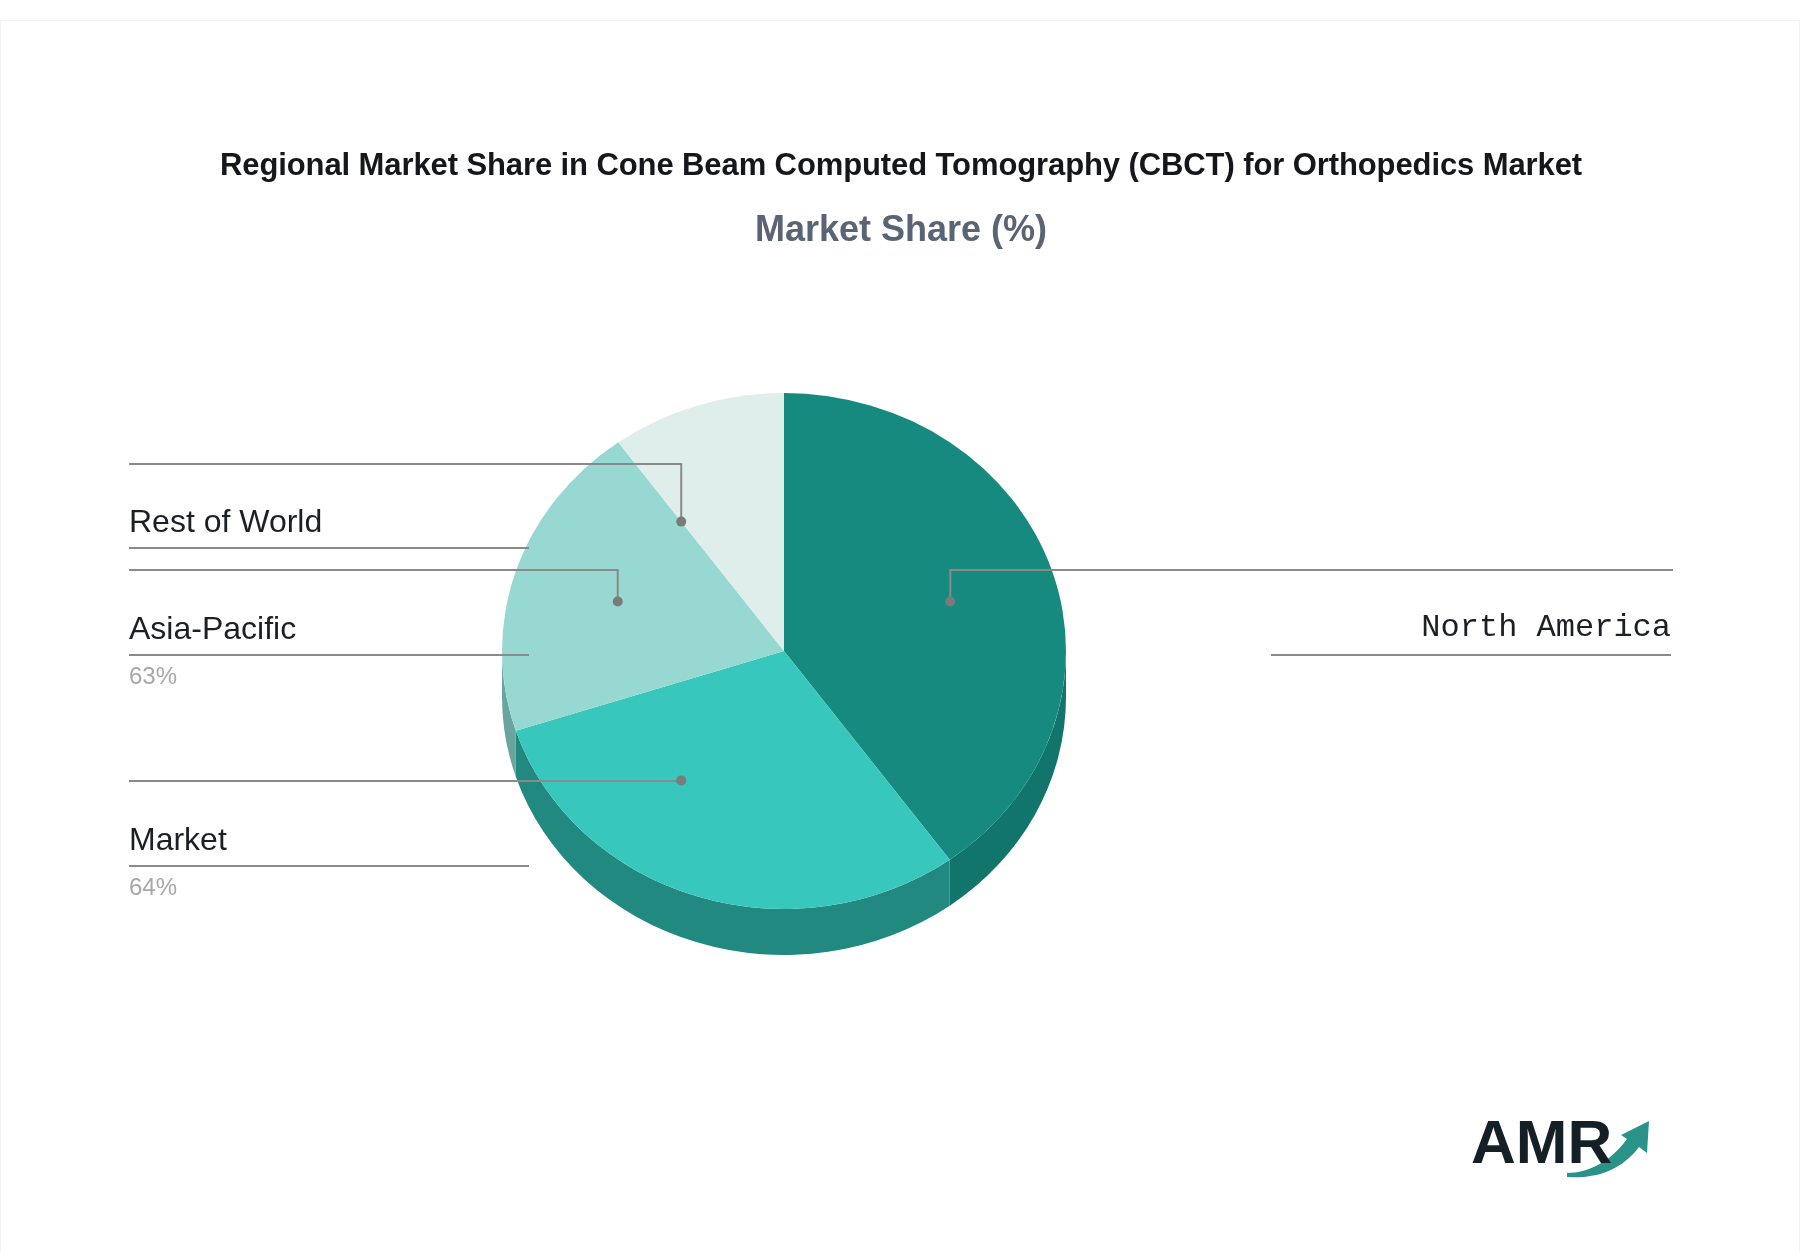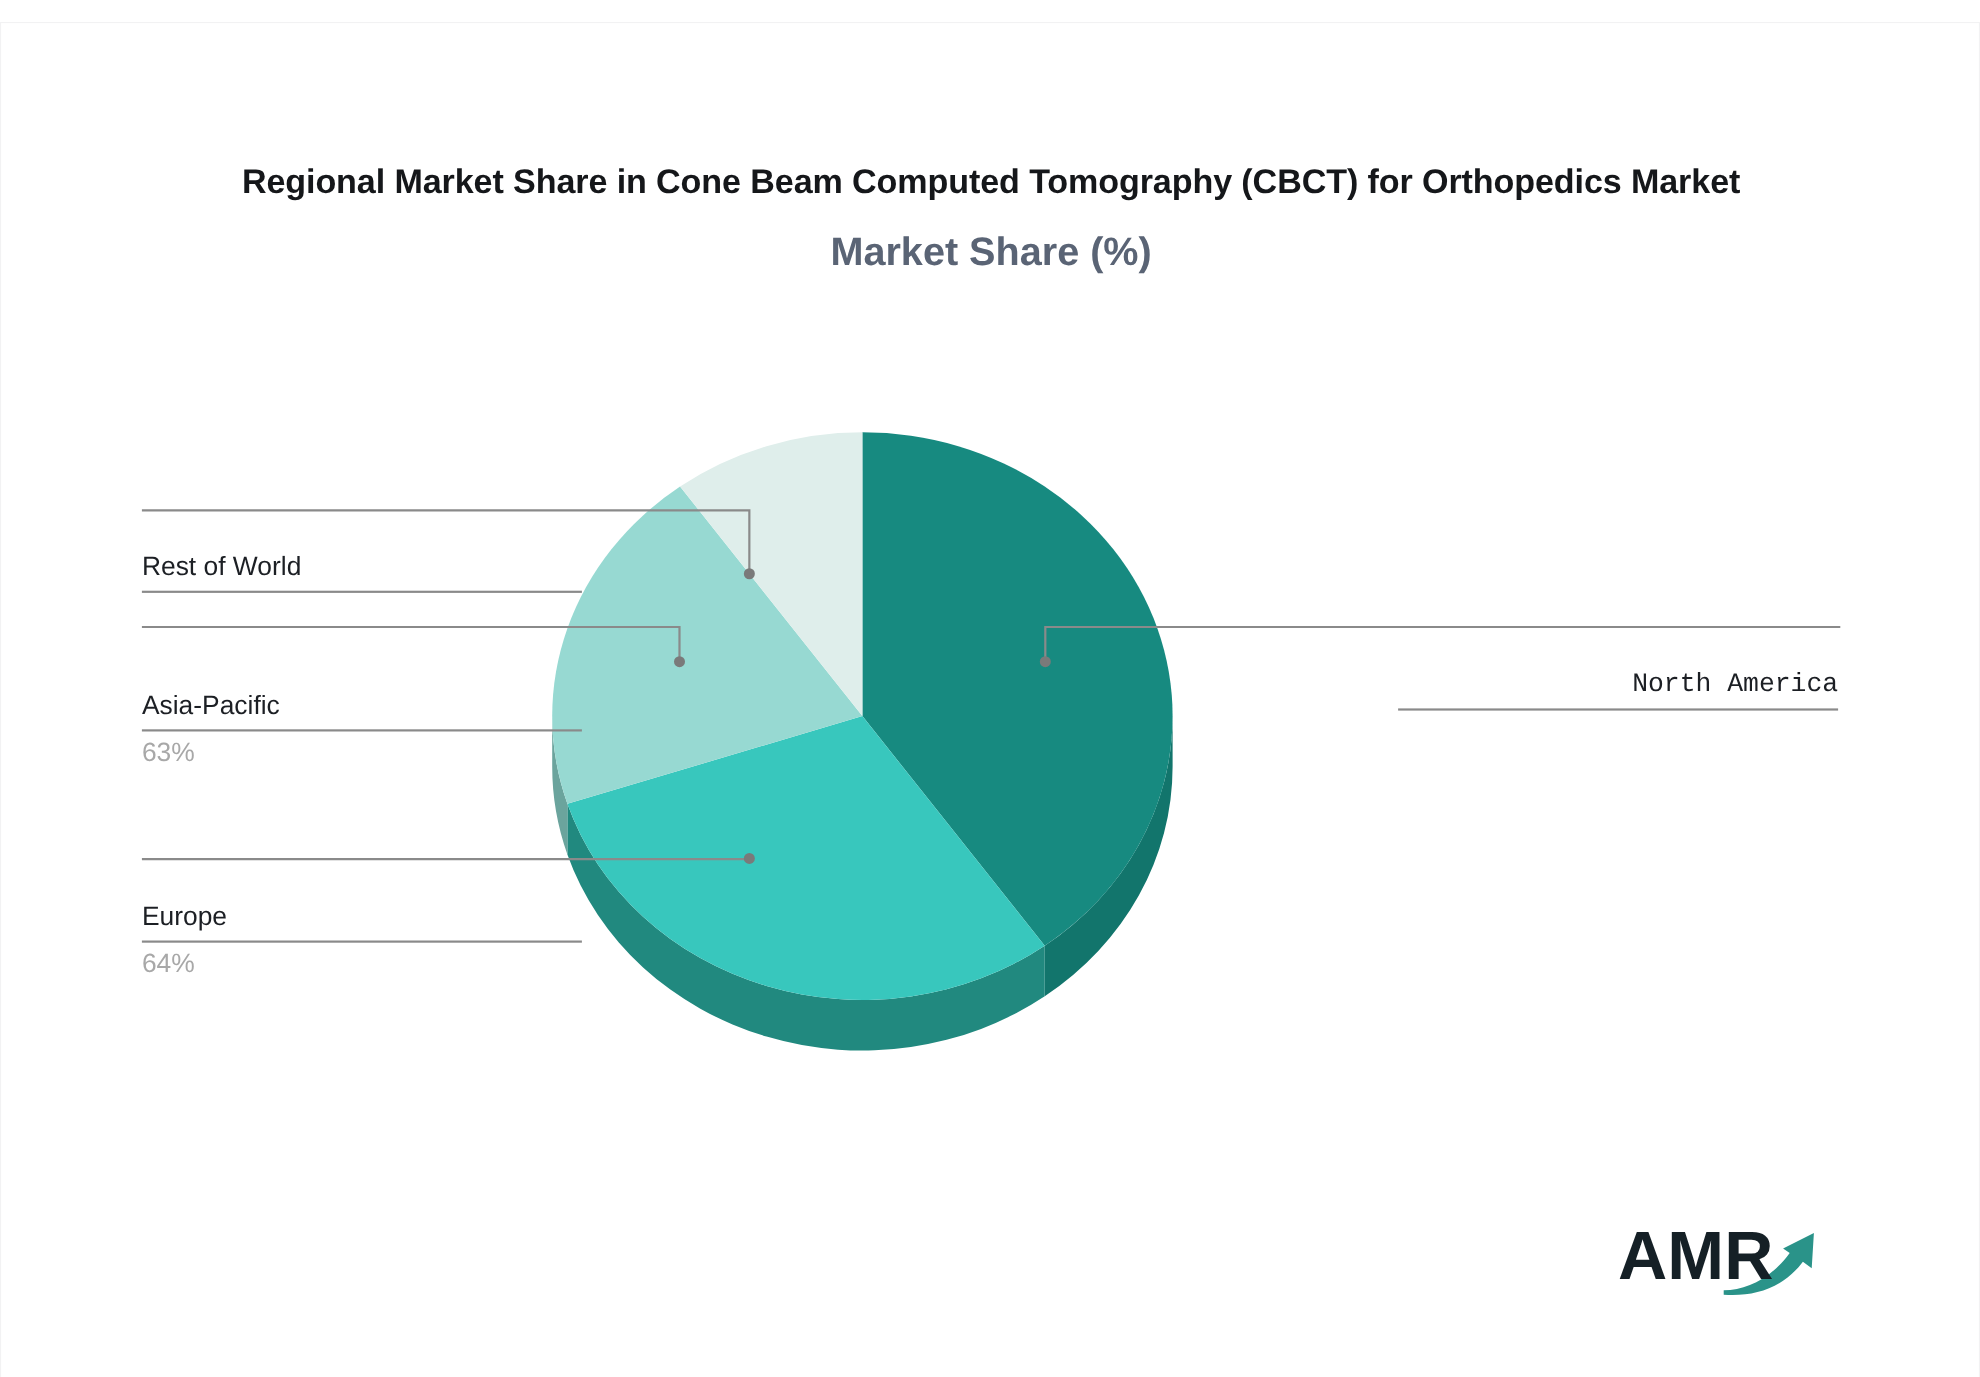--- a/index.html
+++ b/index.html
@@ -55,40 +55,40 @@
     height: 1252px;
     pointer-events: none;
   }
 
   
   .callout {
     position: absolute;
     width: 400px;
   }
   .callout .co-name {
-    font-size: 24px;
+    font-size: 32px;
     color: #1c1f24;
     line-height: 1.25;
     white-space: nowrap;
   }
   .callout .co-rule {
     height: 0;
     border-top: 2px solid #8a8a8a;
     margin: 6px 0 5px 0;
   }
   .callout .co-value {
     font-size: 24px;
     color: #a8a8a8;
     line-height: 1.25;
   }
   .callout.left { left: 128px; text-align: left; }
   .callout.right { right: 128px; text-align: right; width: 400px; }
 
   #callout-row { top: 480px; }
-  #callout-asia { top: 606px; }
+  #callout-asia { top: 587px; }
   #callout-europe { top: 798px; }
   #callout-na { top: 587px; font-family: Liberation Mono, monospace; }
 
   
   #logo {
     position: absolute;
     right: 128px;
     bottom: 90px;
     width: 200px;
     height: 82px;
@@ -133,21 +133,21 @@
     <div class="co-rule"></div>
   </div>
 
   <div class="callout left" id="callout-asia">
     <div class="co-name">Asia-Pacific</div>
     <div class="co-rule"></div>
     <div class="co-value">63%</div>
   </div>
 
   <div class="callout left" id="callout-europe">
-    <div class="co-name">Europe</div>
+    <div class="co-name">Market</div>
     <div class="co-rule"></div>
     <div class="co-value">64%</div>
   </div>
 
   <div class="callout right" id="callout-na">
     <div class="co-name">North America</div>
     <div class="co-rule"></div>
   </div>
 
   <svg id="logo" viewBox="0 0 200 82">

